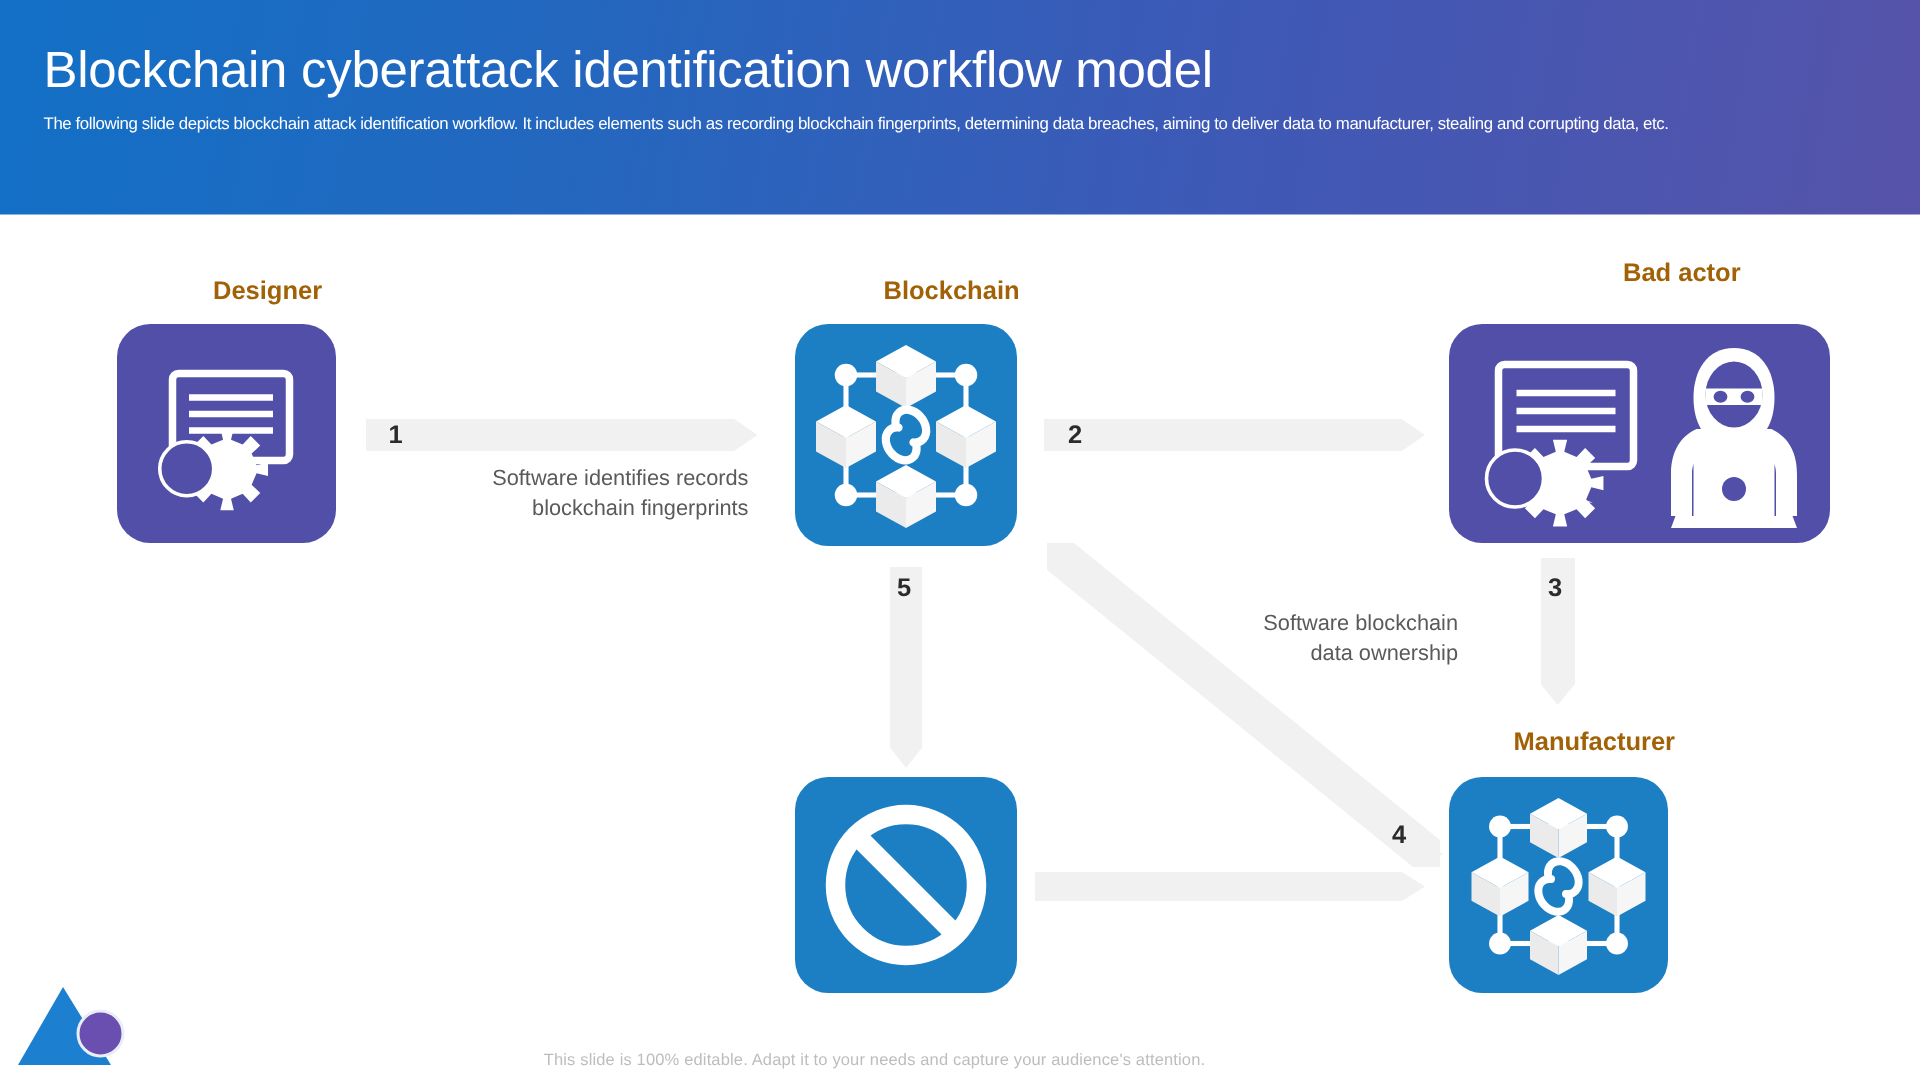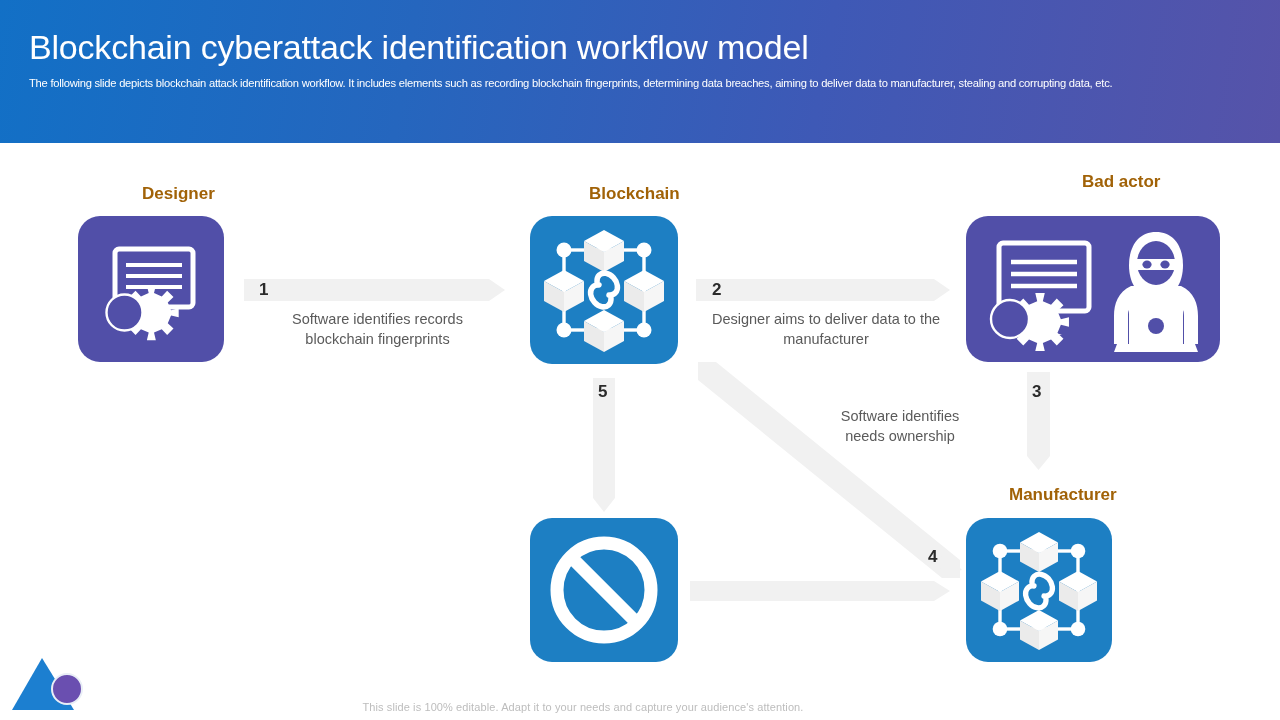--- a/index.html
+++ b/index.html
@@ -49,21 +49,21 @@
     clip-path: polygon(0 0, 100% 0, 100% calc(100% - 14px), 50% 100%, 0 calc(100% - 14px));
   }
   .arrow-diag { position: absolute; }
   .arrow-diag svg { display:block; }
 
   .step-num {
     position: absolute; font-size: 17px; font-weight: bold; color: #2B2B2B;
   }
   .step-text {
     position: absolute; font-size: 14.5px; color: #5A5A5A;
-    line-height: 19.5px; text-align: center;
+    line-height: 19.5px; text-align: right;
   }
 
   
   .footer-note {
     position: absolute; left: 0; top: 701px; width: 1166px;
     text-align: center; font-size: 11px; color: #BDBDBD;
     letter-spacing: 0.1px;
   }
   .logo { position: absolute; left: 12px; top: 648px; width: 84px; height: 62px; }
 </style>
@@ -225,33 +225,32 @@
       </g>
     </svg>
   </div>
 
   <div class="arrow-h" style="left:244px; top:279px; width:261px; height:22px;"></div>
   <div class="step-num" style="left:259px; top:280px;">1</div>
   <div class="step-text" style="left:256px; top:310px; width:243px;">Software identifies records blockchain fingerprints</div>
 
   <div class="arrow-h" style="left:696px; top:279px; width:254px; height:22px;"></div>
   <div class="step-num" style="left:712px; top:280px;">2</div>
-  <div class="step-text" style="left:710px; top:310px; width:232px;">Designer aims to deliver data to the manufacturer</div>
 
   <div class="arrow-v" style="left:1027px; top:372px; width:23px; height:98px;"></div>
   <div class="step-num" style="left:1032px; top:382px;">3</div>
 
   <div class="arrow-diag" style="left:690px; top:360px;">
     <svg width="280" height="220" viewBox="0 0 280 220">
       <path d="M8,2 L26,2 L270,200 L270,218 L252,218 L8,20 Z" fill="#F1F1F1"></path>
       <path d="M252,190 L272,210 L250,214 Z" fill="#F1F1F1"></path>
     </svg>
   </div>
   <div class="step-num" style="left:928px; top:547px;">4</div>
-  <div class="step-text" style="left:828px; top:407px; width:144px;">Software identifies needs ownership</div>
+  <div class="step-text" style="left:828px; top:407px; width:144px;">Software blockchain data ownership</div>
 
   <div class="arrow-v" style="left:593px; top:378px; width:22px; height:134px;"></div>
   <div class="step-num" style="left:598px; top:382px;">5</div>
 
   <div class="arrow-h" style="left:690px; top:581px; width:260px; height:20px;"></div>
 
   <svg class="logo" viewBox="0 0 84 62">
     <path d="M30,10 L62,62 L0,62 Z" fill="#1C7FD0"></path>
     <circle cx="55" cy="41" r="15" fill="#6A4FB0" stroke="#E9EEF6" stroke-width="2"></circle>
   </svg>

